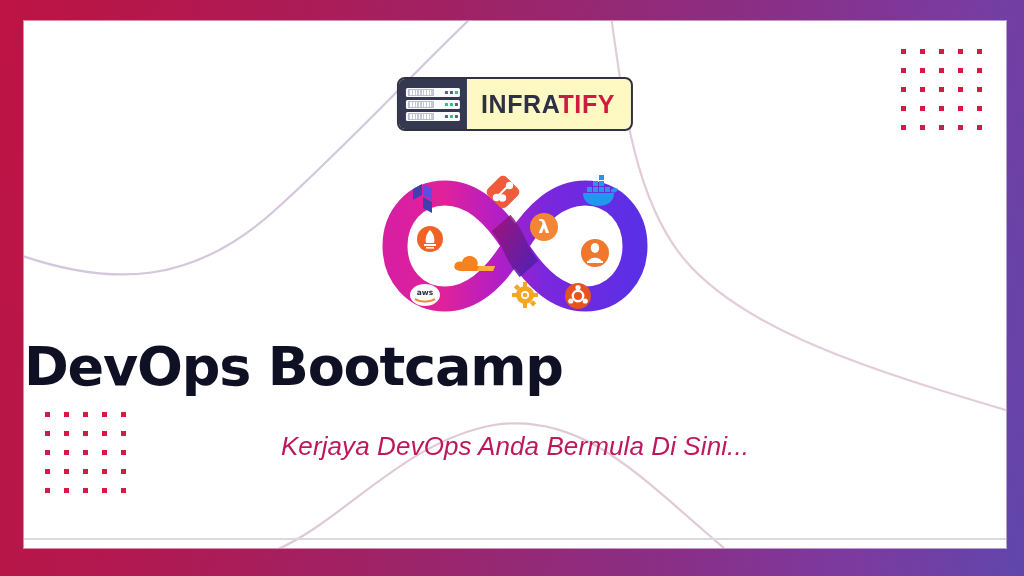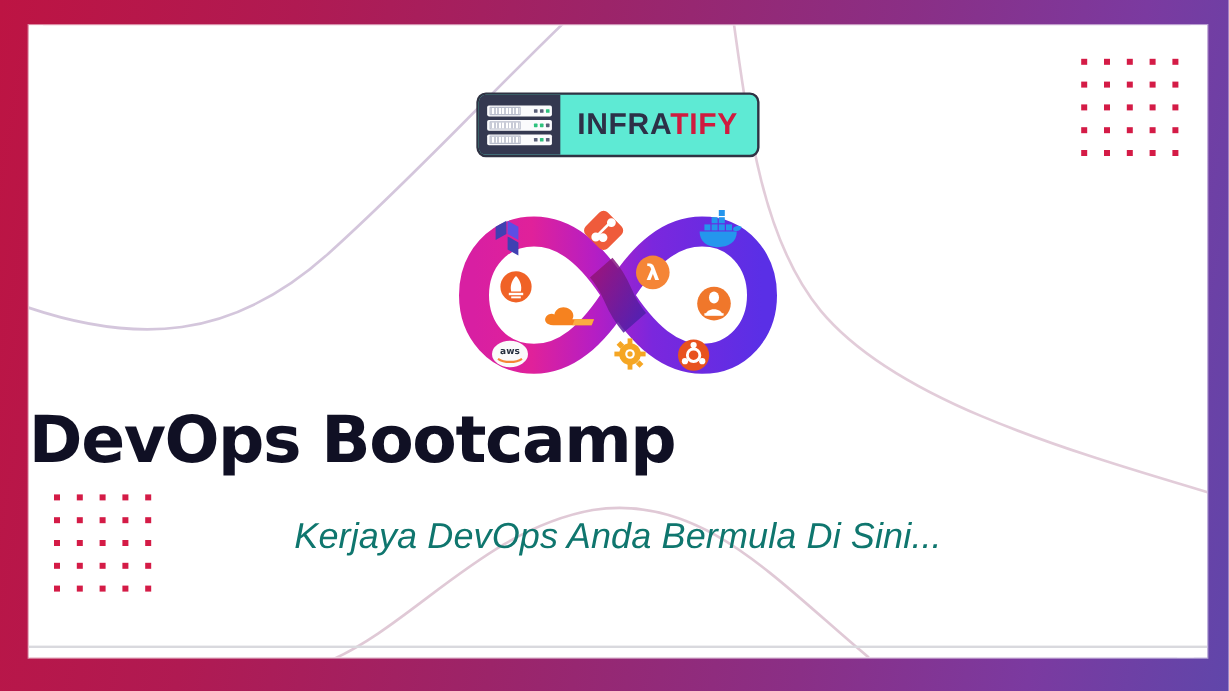--- a/index.html
+++ b/index.html
@@ -44,21 +44,21 @@
   .dot-grid span{width:5px;height:5px;background:#d41b46;display:block;}
   #dots-tr{right:24px;top:28px;}
   #dots-bl{left:21px;bottom:55px;}
 
   
   #logo{
     position:absolute;left:50%;top:56px;transform:translateX(-50%);
     display:flex;align-items:center;
     height:50px;
     border:2px solid #2f3243;border-radius:8px;
-    background:#5eead4;
+    background:#fef9c3;
     overflow:hidden;
   }
   #logo-icon{
     width:68px;height:100%;
     background:#343850;
     display:flex;flex-direction:column;justify-content:center;
     gap:3px;padding:0 7px;box-sizing:border-box;
   }
   .rack{
     height:9px;background:#fbfbfd;border-radius:1.5px;
@@ -88,22 +88,22 @@
 
   
   #title{
     position:absolute;left:0;right:0;top:318px;
     font-size:54px;font-weight:800;letter-spacing:-1.2px;
     color:#101024;line-height:1.05;
     font-family:"DejaVu Sans","Liberation Sans",sans-serif;
   }
   #subtitle{
     position:absolute;left:0;right:0;top:410px;text-align:center;
-    font-size:30px;font-style:italic;font-weight:400;
-    color:#0f766e;letter-spacing:.1px;
+    font-size:26px;font-style:italic;font-weight:400;
+    color:#be185d;letter-spacing:.1px;
     font-family:"Liberation Sans",sans-serif;
   }
 
   
   #caption-strip{
     position:absolute;left:0;right:0;bottom:-6px;height:14px;overflow:hidden;
     text-align:center;
   }
   #caption-strip span{
     display:inline-block;font-size:11px;color:#6a6a78;

